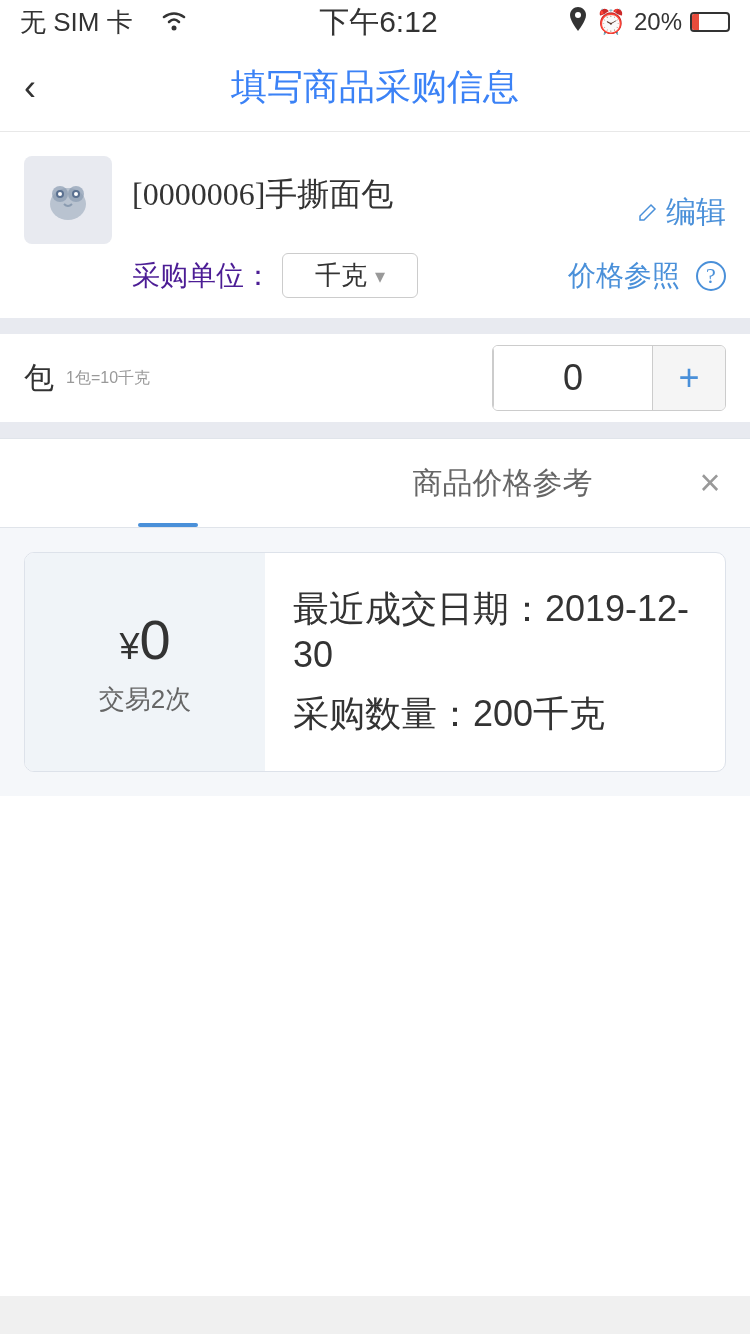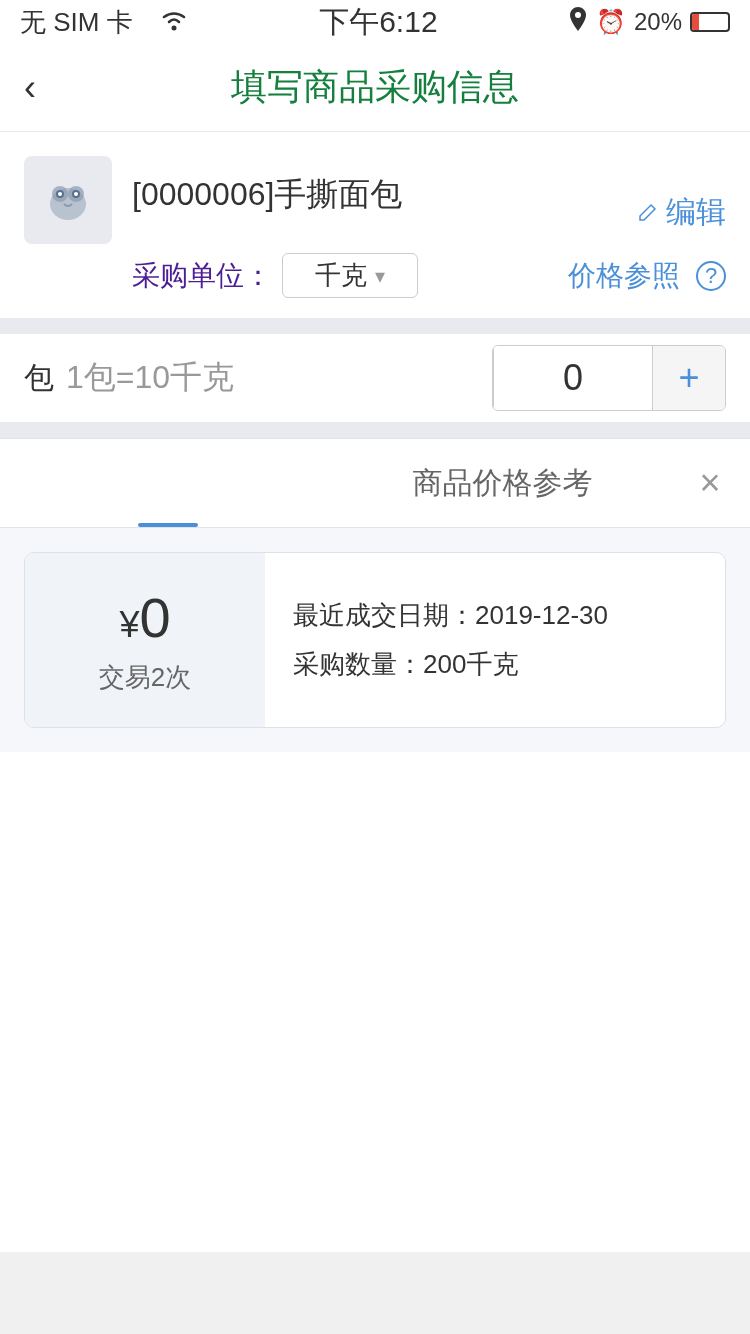--- a/index.html
+++ b/index.html
@@ -84,28 +84,29 @@
     .nav-back {
       position: absolute;
       left: 24px;
       font-size: 36px;
       color: #333;
       cursor: pointer;
     }
     .nav-title {
       font-size: 36px;
       font-weight: 500;
-      color: #15803d;
+      color: #3b82f6;
     }
 
     
     .product-section {
       background: #fff;
       padding: 24px 24px 20px 24px;
       margin-top: 0;
+      font-family: Liberation Serif, serif;
     }
     .product-row {
       display: flex;
       align-items: flex-start;
       gap: 20px;
     }
     .product-thumb {
       width: 88px;
       height: 88px;
       background: #e8eaf0;
@@ -198,21 +199,21 @@
       display: flex;
       align-items: center;
       gap: 12px;
     }
     .unit-badge {
       font-size: 30px;
       color: #333;
       font-weight: 500;
     }
     .unit-conversion {
-      font-size: 32px;
+      font-size: 16px;
       color: #999;
     }
     .quantity-control {
       display: flex;
       align-items: center;
       gap: 0;
       border: 1px solid #ccc;
       border-radius: 6px;
       overflow: hidden;
     }
@@ -324,21 +325,21 @@
     }
     .card-right {
       flex: 1;
       padding: 32px 28px;
       display: flex;
       flex-direction: column;
       gap: 14px;
       justify-content: center;
     }
     .card-detail-row {
-      font-size: 26px;
+      font-size: 36px;
       color: #333;
     }
   </style>
 </head>
 <body>
 
 <div class="status-bar">
   <div class="status-left">
     <span>无 SIM 卡</span>
     <span>

